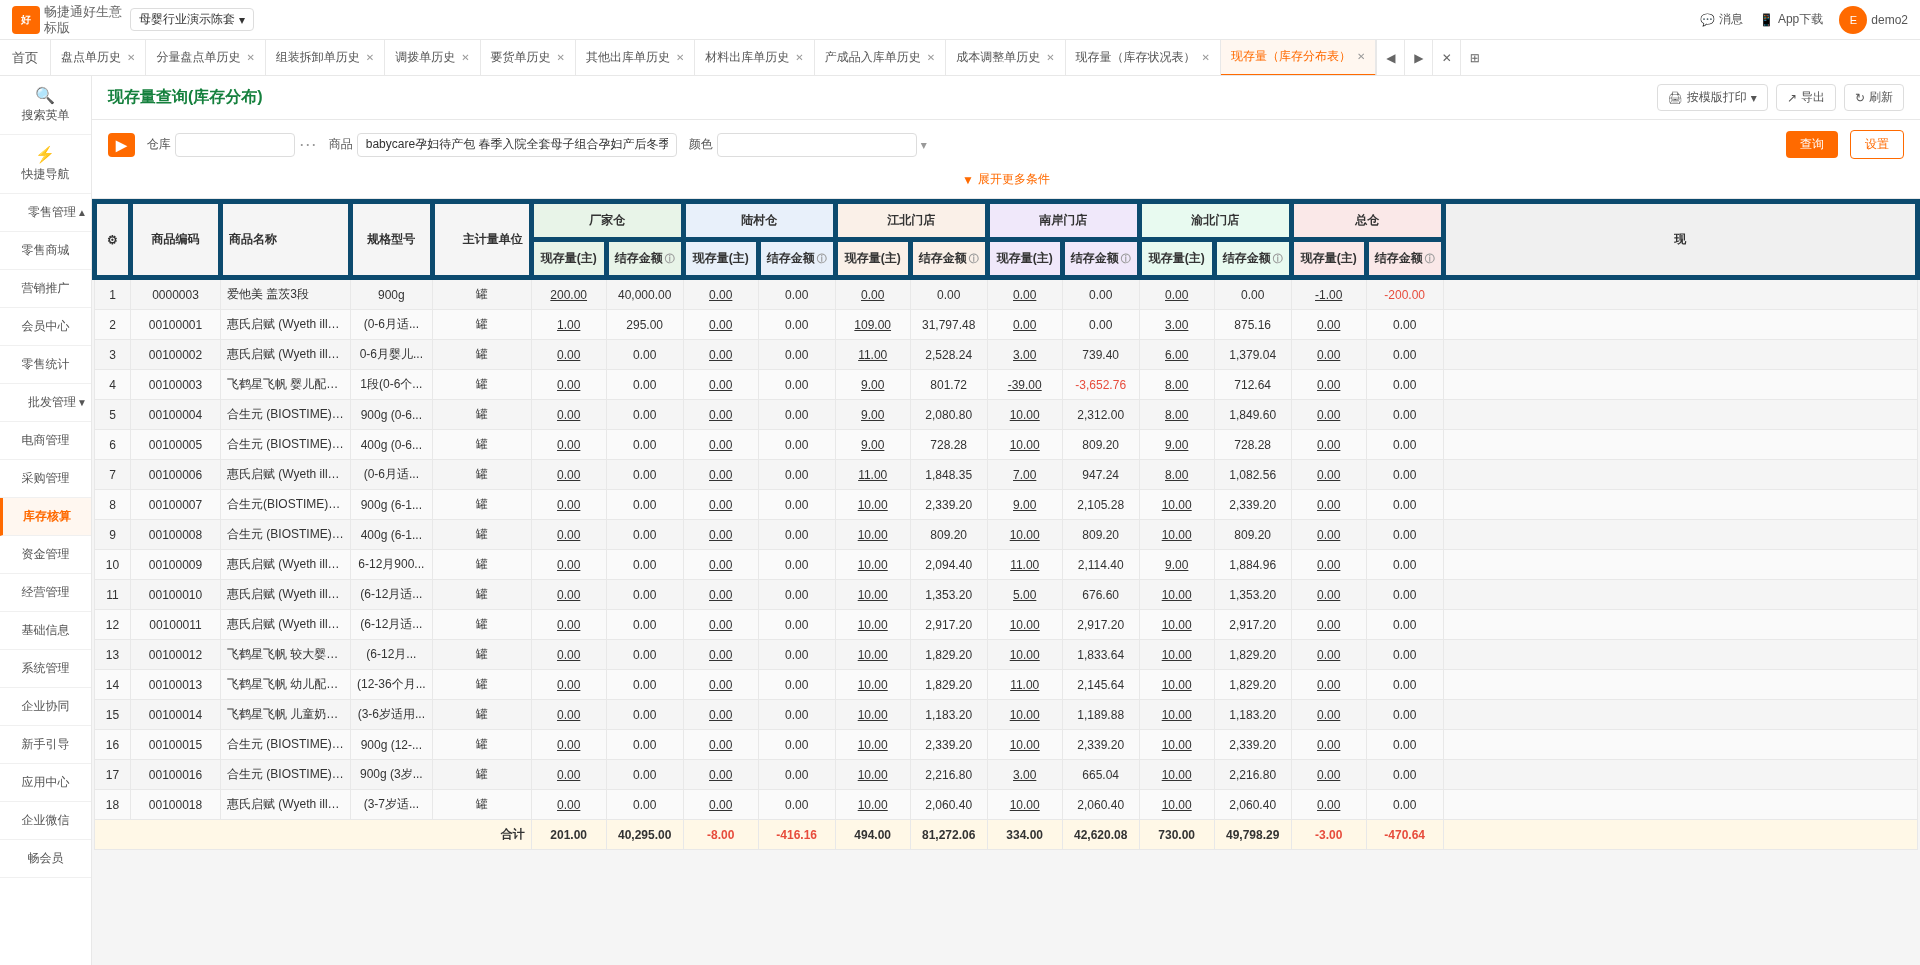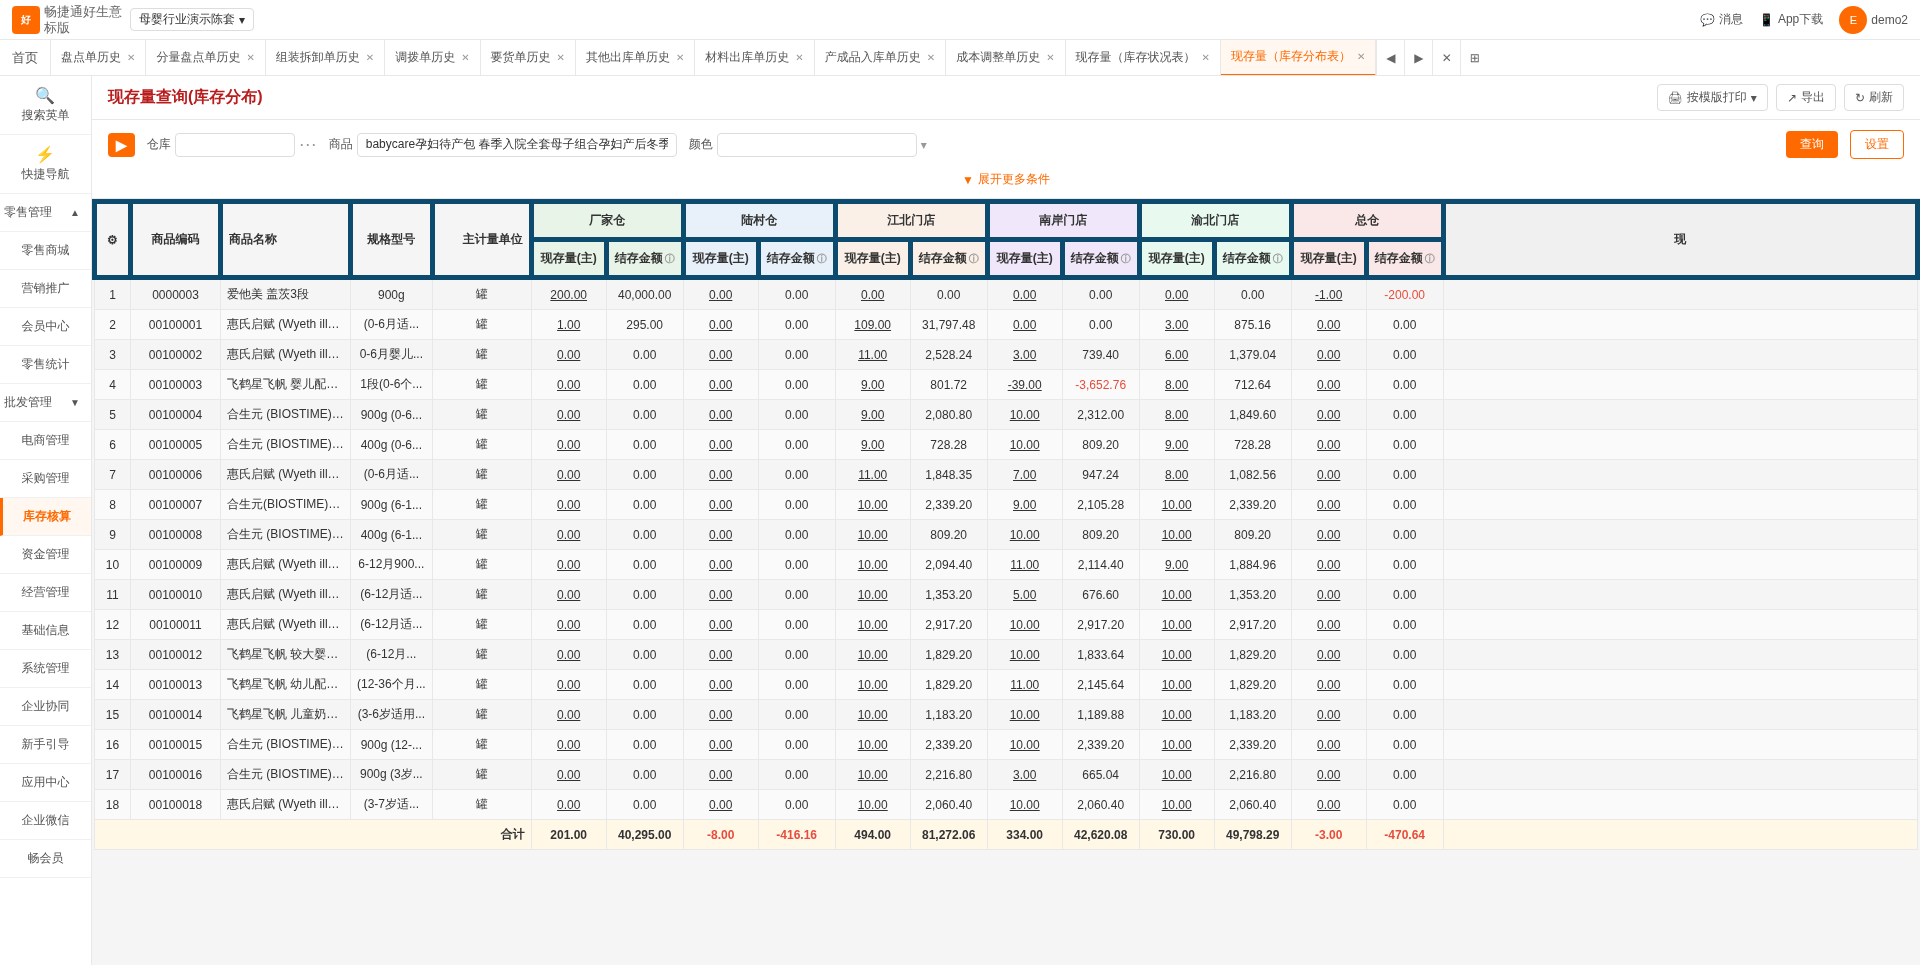--- a/index.html
+++ b/index.html
@@ -25,29 +25,29 @@
     .tab-nav-btn { width: 28px; height: 36px; display: flex; align-items: center; justify-content: center; cursor: pointer; border-left: 1px solid #e8e8e8; color: #666; }
 
     
     .main-layout { display: flex; height: calc(965px - 40px - 36px); }
 
     
     .sidebar { width: 92px; background: #fff; border-right: 1px solid #e8e8e8; display: flex; flex-direction: column; overflow-y: auto; flex-shrink: 0; }
     .sidebar-item { padding: 10px 4px; text-align: center; cursor: pointer; font-size: 12px; color: #555; border-bottom: 1px solid #f0f0f0; }
     .sidebar-item.active { background: #fff7f0; color: #ff6a00; font-weight: bold; border-left: 3px solid #ff6a00; }
     .sidebar-item .sidebar-icon { font-size: 16px; margin-bottom: 2px; }
-    .sidebar-item.has-sub { display: flex; align-items: center; justify-content: flex-start; gap: 18px; }
+    .sidebar-item.has-sub { display: flex; align-items: center; justify-content: flex-end; gap: 1px; }
     .sidebar-expand { font-size: 10px; }
 
     
     .content { flex: 1; overflow: hidden; display: flex; flex-direction: column; }
 
     
     .page-header { background: #fff; padding: 8px 16px; border-bottom: 1px solid #e8e8e8; display: flex; align-items: center; justify-content: space-between; }
-    .page-title { font-size: 16px; font-weight: bold; color: #b91c1c; }
+    .page-title { font-size: 16px; font-weight: bold; color: #15803d; }
     .page-header-actions { display: flex; align-items: center; gap: 8px; }
     .btn-action { display: flex; align-items: center; gap: 4px; padding: 4px 10px; border: 1px solid #ddd; border-radius: 4px; cursor: pointer; color: #555; font-size: 12px; background: #fff; }
     .btn-orange { background: #ff6a00; color: #fff; border: none; border-radius: 4px; padding: 5px 14px; cursor: pointer; font-size: 12px; }
     .btn-orange-outline { background: #fff; color: #ff6a00; border: 1px solid #ff6a00; border-radius: 4px; padding: 5px 14px; cursor: pointer; font-size: 12px; }
 
     
     .filter-area { background: #fff; padding: 10px 16px; border-bottom: 1px solid #e8e8e8; }
     .filter-row { display: flex; align-items: center; gap: 12px; flex-wrap: nowrap; }
     .filter-field { display: flex; align-items: center; gap: 4px; }
     .filter-label { color: #555; white-space: nowrap; }

